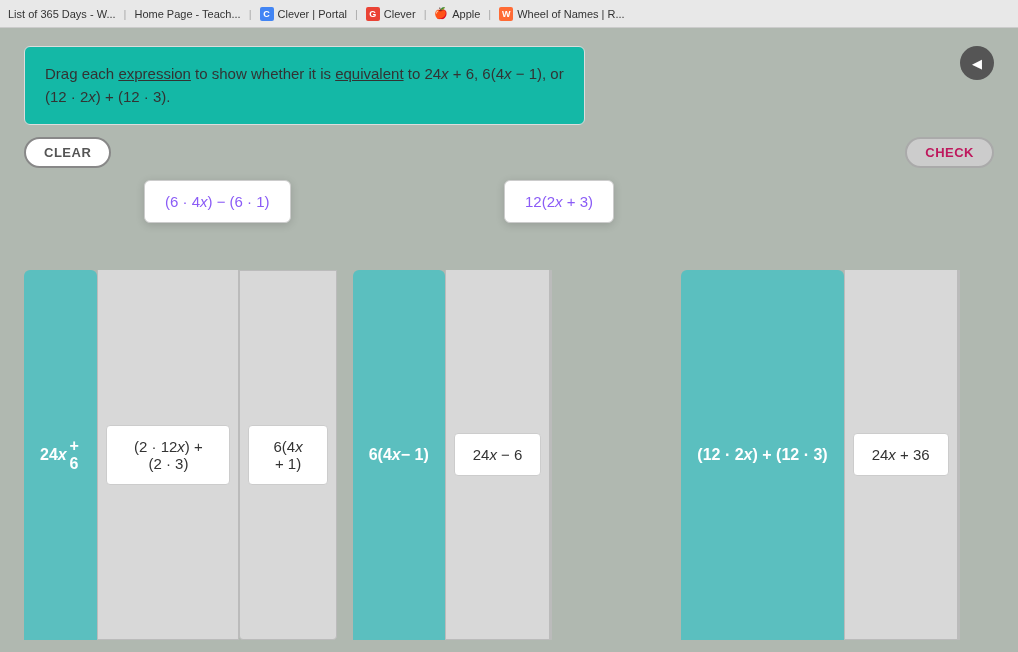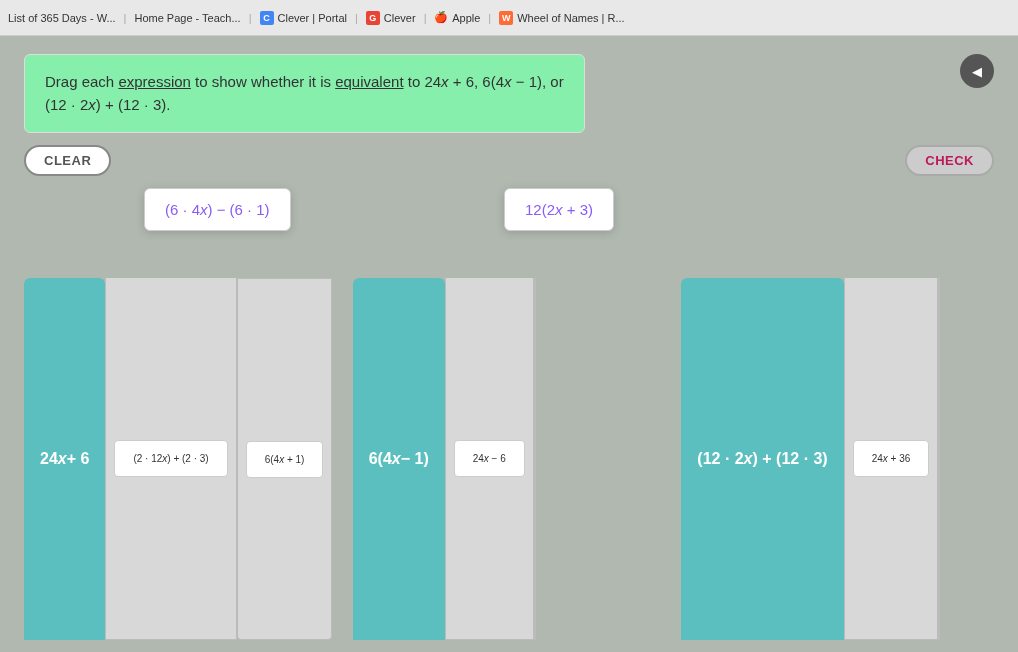--- a/index.html
+++ b/index.html
@@ -10,21 +10,21 @@
       width: 1018px;
       height: 652px;
       overflow: hidden;
       display: flex;
       flex-direction: column;
     }
 
     
     .tab-bar {
       background: #e8e8e8;
-      height: 36px;
+      height: 28px;
       display: flex;
       align-items: center;
       padding: 0 8px;
       gap: 6px;
       font-size: 11px;
       color: #333;
       border-bottom: 1px solid #ccc;
       flex-shrink: 0;
     }
     .tab-bar-item {
@@ -55,21 +55,21 @@
     .main-content {
       flex: 1;
       padding: 18px 24px 12px 24px;
       display: flex;
       flex-direction: column;
       gap: 12px;
     }
 
     
     .instruction-box {
-      background: #86efac;
+      background: #14b8a6;
       border: 1px solid #ddd;
       border-radius: 6px;
       padding: 16px 20px;
       display: flex;
       align-items: flex-start;
       gap: 12px;
       max-width: 760px;
     }
     .instruction-text {
       font-size: 15px;
@@ -154,21 +154,21 @@
     }
     .drop-zone:last-child {
       border-radius: 0 0 4px 4px;
     }
 
     .drop-zone-card {
       background: white;
       border: 1px solid #ccc;
       border-radius: 4px;
       padding: 12px 18px;
-      font-size: 10px;
+      font-size: 15px;
       color: #333;
       margin: 8px;
       width: calc(100% - 16px);
       text-align: center;
     }
 
     
     .scene {
       position: relative;
       flex: 1;

